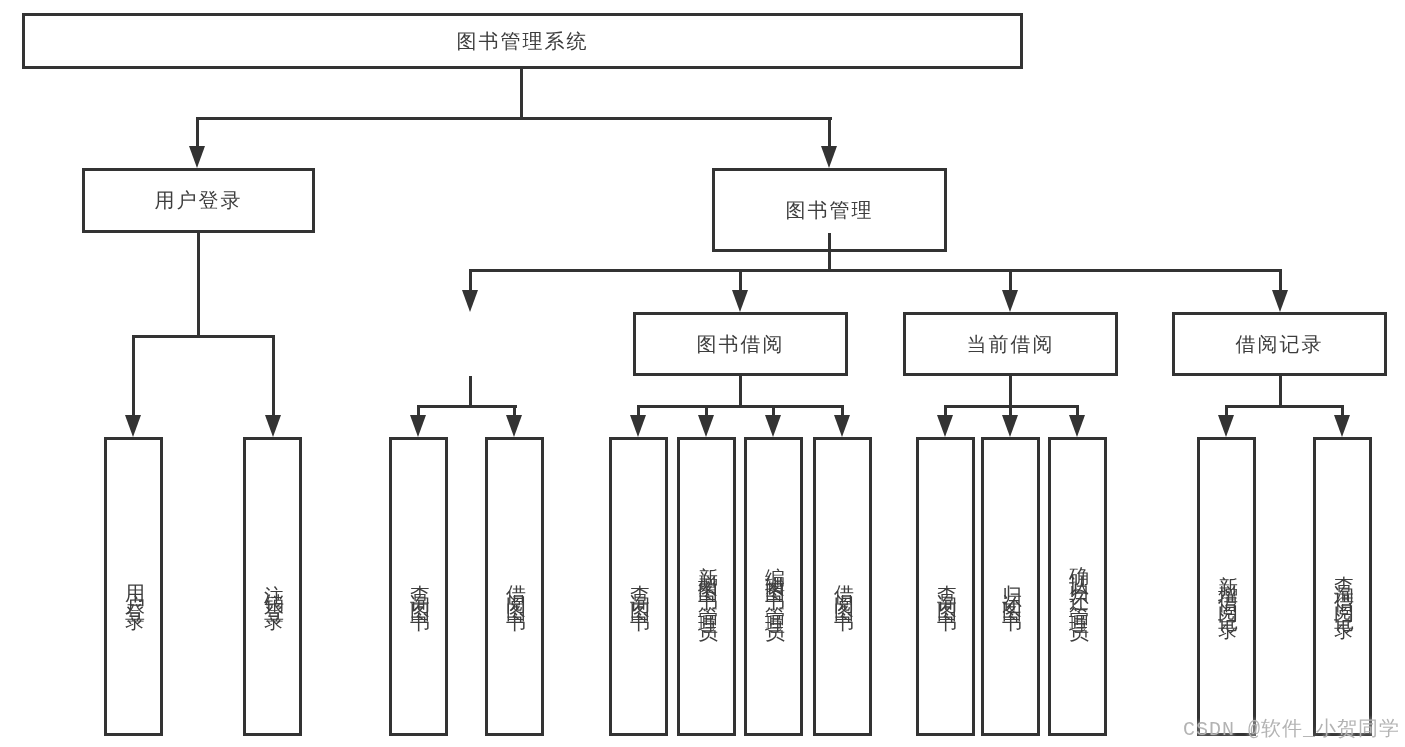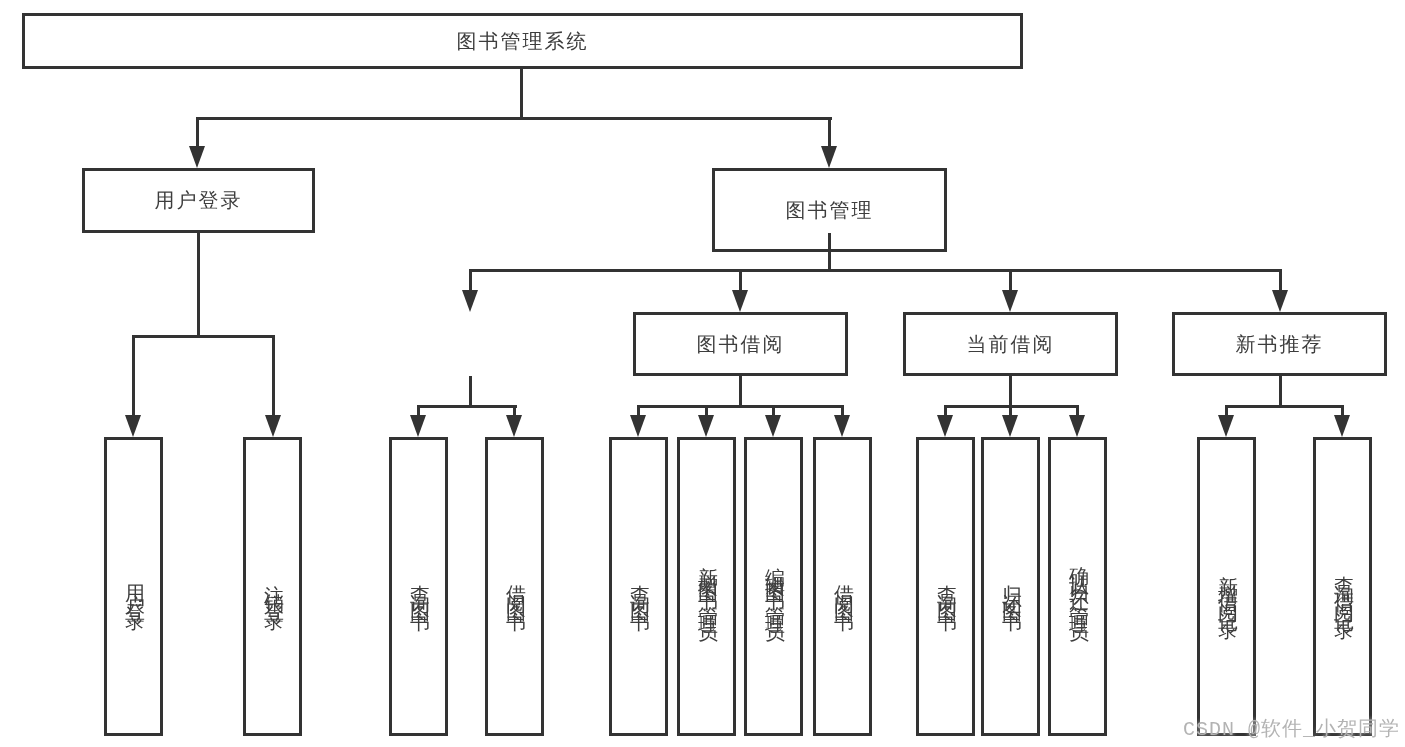--- a/index.html
+++ b/index.html
@@ -73,21 +73,21 @@
     <span class="hlabel">图书管理</span>
   </div>
 
   <div class="box" style="left:633px;top:312px;width:215px;height:64px">
     <span class="hlabel">图书借阅</span>
   </div>
   <div class="box" style="left:903px;top:312px;width:215px;height:64px">
     <span class="hlabel">当前借阅</span>
   </div>
   <div class="box" style="left:1172px;top:312px;width:215px;height:64px">
-    <span class="hlabel">新书推荐</span>
+    <span class="hlabel">借阅记录</span>
   </div>
 
   <div class="box vbox" style="left:104px;top:437px">
     <span class="vlabel">用户登录</span>
   </div>
   <div class="box vbox" style="left:243px;top:437px">
     <span class="vlabel">注销登录</span>
   </div>
 
   <div class="box vbox" style="left:389px;top:437px">

